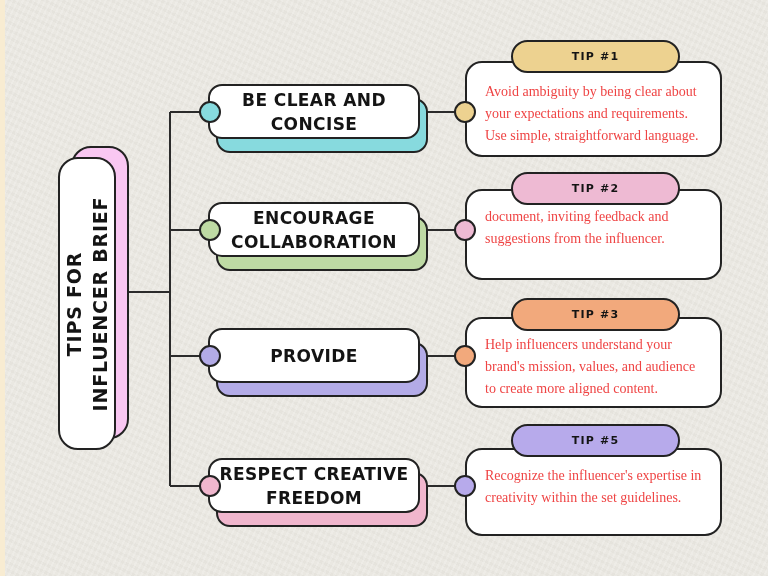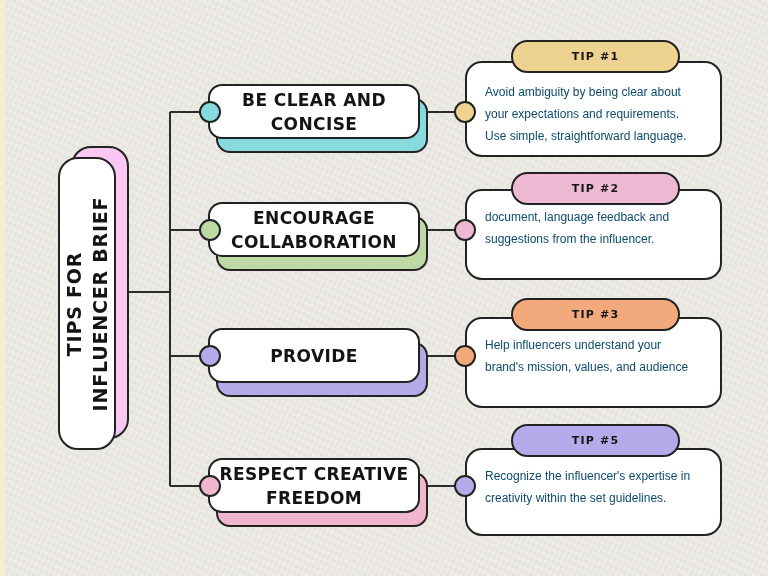--- a/index.html
+++ b/index.html
@@ -69,22 +69,22 @@
     position:absolute;left:465px;width:257px;
     background:#fff;border:2px solid #222;border-radius:17px;box-sizing:border-box;
     z-index:3;padding:0;
   }
   .b1 .tip-card{top:61px;height:96px}
   .b2 .tip-card{top:189px;height:91px}
   .b3 .tip-card{top:317px;height:91px}
   .b4 .tip-card{top:448px;height:88px}
   .tip-body{
     position:absolute;left:18px;top:15px;
-    font-family:Liberation Sans, sans-serif;font-size:12px;line-height:22px;
-    color:#0c4a6e;white-space:nowrap;
+    font-family:Liberation Serif, serif;font-size:14px;line-height:22px;
+    color:#ef4444;white-space:nowrap;
   }
   .b1 .tip-body{top:18px}
   .tip-pill{
     position:absolute;left:511px;width:169px;height:33px;
     border:2px solid #222;border-radius:17px;box-sizing:border-box;z-index:5;
     display:flex;align-items:center;justify-content:center;
     font-family:"DejaVu Sans",sans-serif;font-weight:700;font-size:11px;
     letter-spacing:1.2px;color:#141414;
   }
   .b1 .tip-pill{top:40px}
@@ -143,40 +143,41 @@
   <div class="branch b2">
     <div class="node-shadow" style="background: rgb(190, 218, 164);"></div>
     <div class="node-box">
       <div>ENCOURAGE</div>
       <div>COLLABORATION</div>
     </div>
     <div class="dot node-dot" style="background: rgb(190, 218, 164);"></div>
     <div class="dot tip-dot" style="background: rgb(238, 186, 211);"></div>
     <div class="tip-card">
       <div class="tip-body">
-        <div>document, language feedback and</div>
+        <div>document, inviting feedback and</div>
         <div>suggestions from the influencer.</div>
       </div>
     </div>
     <div class="tip-pill" style="background: rgb(238, 186, 211);">
       <span>TIP #2</span>
     </div>
   </div>
 
   <div class="branch b3">
     <div class="node-shadow" style="background: rgb(179, 171, 231);"></div>
     <div class="node-box">
       <div>PROVIDE</div>
     </div>
     <div class="dot node-dot" style="background: rgb(179, 171, 231);"></div>
     <div class="dot tip-dot" style="background: rgb(242, 169, 124);"></div>
     <div class="tip-card">
       <div class="tip-body">
         <div>Help influencers understand your</div>
         <div>brand's mission, values, and audience</div>
+        <div>to create more aligned content.</div>
       </div>
     </div>
     <div class="tip-pill" style="background: rgb(242, 169, 124);">
       <span>TIP #3</span>
     </div>
   </div>
 
   <div class="branch b4">
     <div class="node-shadow" style="background: rgb(240, 182, 205);"></div>
     <div class="node-box">

